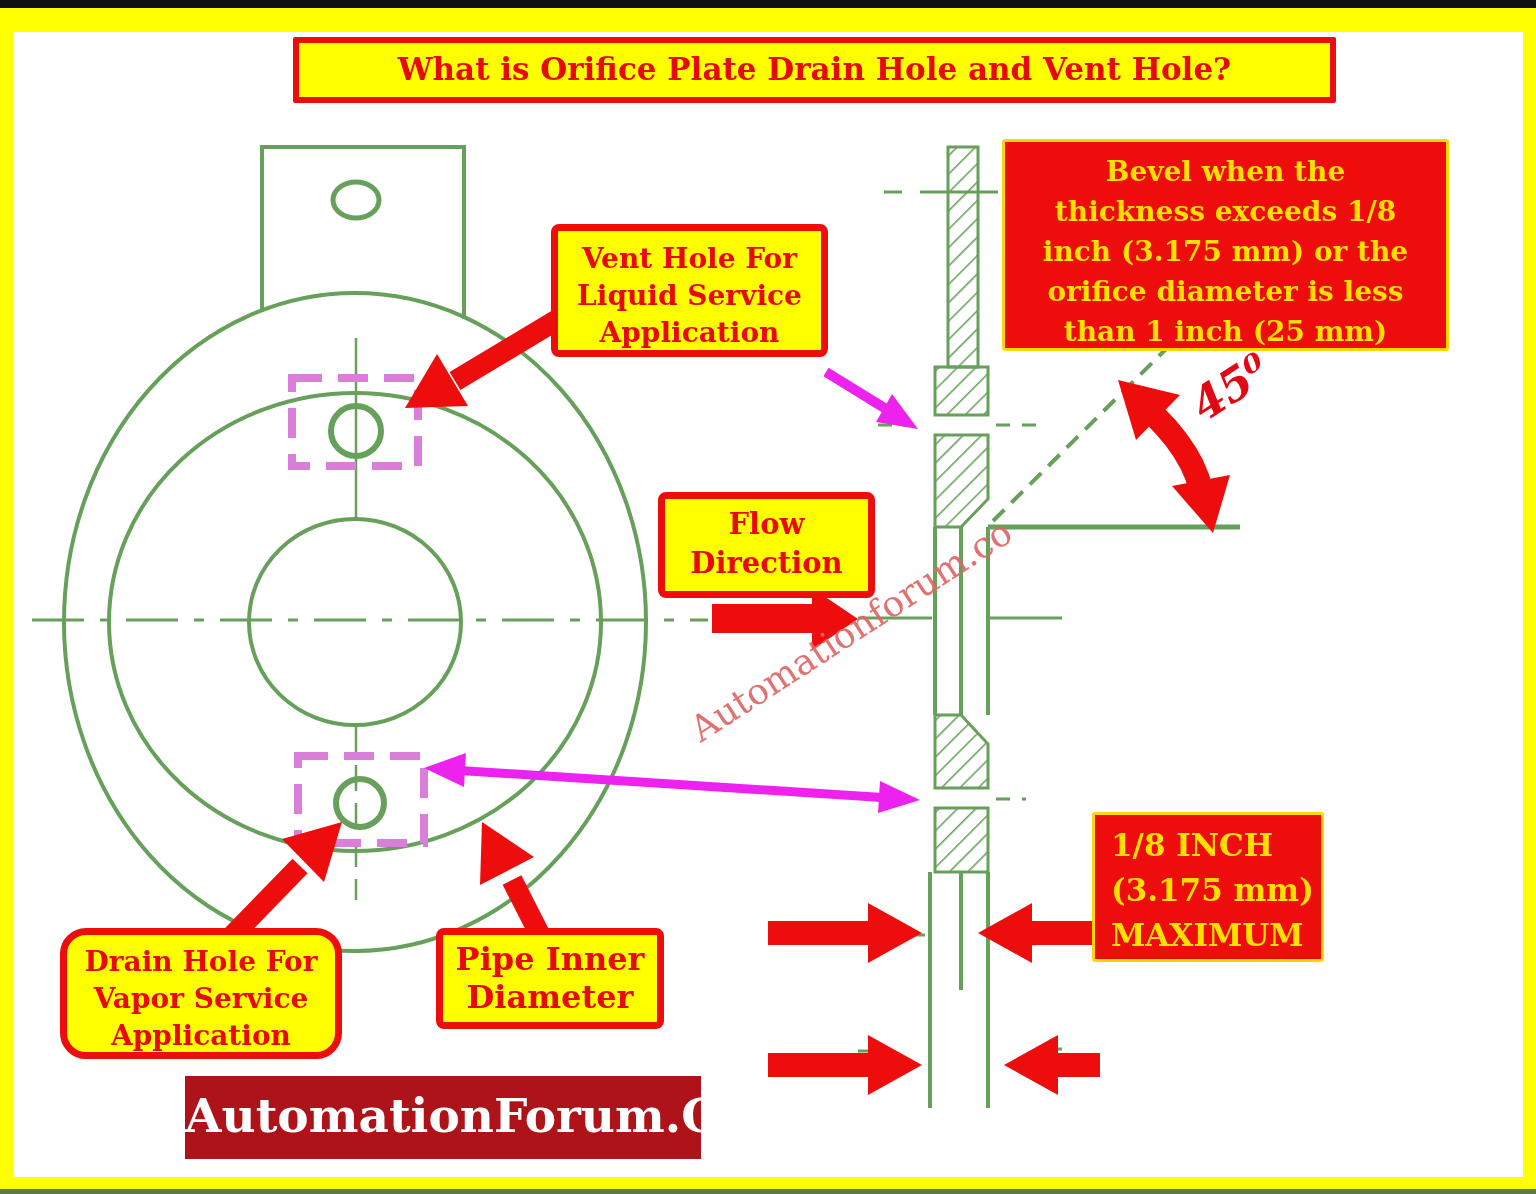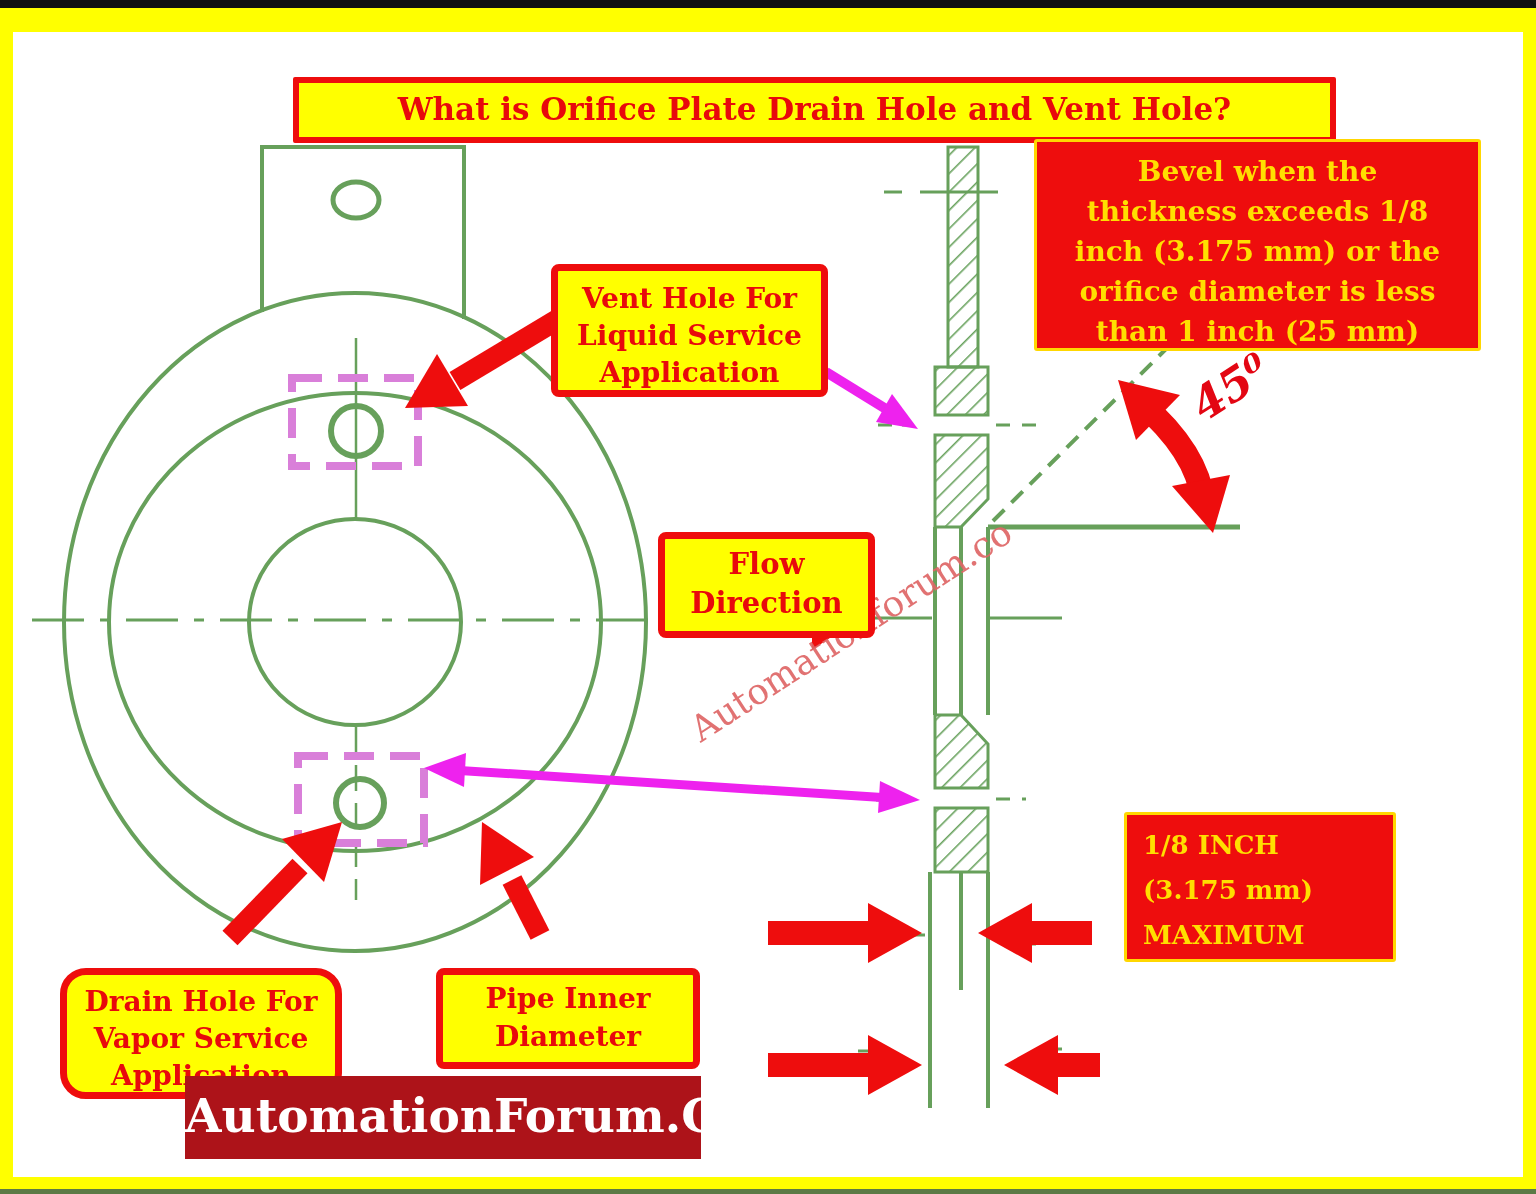--- a/index.html
+++ b/index.html
@@ -9,32 +9,32 @@
     box-sizing:border-box;
   }
   .frame-side{position:absolute;background:#ffff00;z-index:40;}
   .frame-top-black{position:absolute;left:0;top:0;width:1536px;height:8px;background:#111111;z-index:41;}
   .frame-bottom-green{position:absolute;left:0;top:1189px;width:1536px;height:5px;background:#5c7a46;z-index:41;}
   svg.draw{position:absolute;left:0;top:0;z-index:5;}
   .lbl{
     position:absolute;z-index:20;box-sizing:border-box;text-align:center;
     font-weight:bold;white-space:pre-line;border-radius:8px;
   }
-  .yellow-box{background:#ffff00;border:7px solid #ee0d0d;color:#e8090c;margin-top:40px;}
-  .red-box{background:#ee0d0d;border:3px solid #ffd700;color:#ffdf00;border-radius:3px;margin-left:32px;}
+  .yellow-box{background:#ffff00;border:7px solid #ee0d0d;color:#e8090c;}
+  .red-box{background:#ee0d0d;border:3px solid #ffd700;color:#ffdf00;border-radius:3px;}
   .title-box{
     left:293px;top:37px;width:1043px;height:66px;border-width:6px;
     font-size:31px;line-height:52px;border-radius:2px;
   }
   .vent-box{left:551px;top:224px;width:277px;height:133px;font-size:28px;line-height:37px;padding-top:9px;}
   .flow-box{left:658px;top:492px;width:217px;height:106px;font-size:29px;line-height:39px;padding-top:6px;}
   .bevel-box{left:1002px;top:139px;width:447px;height:212px;font-size:28px;line-height:40px;padding-top:10px;}
   .drain-box{left:60px;top:928px;width:282px;height:131px;font-size:28px;line-height:37px;padding-top:8px;border-radius:26px;}
-  .pipe-box{left:436px;top:928px;width:264px;height:101px;font-size:28px;line-height:38px;padding-top:5px;}
-  .dim1-box{left:1092px;top:812px;width:272px;height:150px;font-size:26px;line-height:45px;text-align:left;padding:8px 0 0 16px;}
+  .pipe-box{left:436px;top:928px;width:228px;height:101px;font-size:32px;line-height:38px;padding-top:5px;}
+  .dim1-box{left:1092px;top:812px;width:232px;height:150px;font-size:31px;line-height:45px;text-align:left;padding:8px 0 0 16px;}
   .dim2-box{left:1100px;top:1018px;width:398px;height:104px;font-size:31px;line-height:46px;text-align:left;padding:4px 0 0 18px;}
   .brand-box{
     left:185px;top:1076px;width:516px;height:83px;background:#ad1319;color:#ffffff;
     font-size:47px;line-height:80px;border-radius:0;z-index:20;position:absolute;
     text-align:center;font-weight:bold;
   }
   .watermark{
     position:absolute;left:694px;top:712px;z-index:8;color:rgba(222,102,102,0.92);
     font-size:36px;transform:rotate(-33deg);transform-origin:0 50%;
     white-space:nowrap;font-family:"DejaVu Serif","Liberation Serif",serif;

